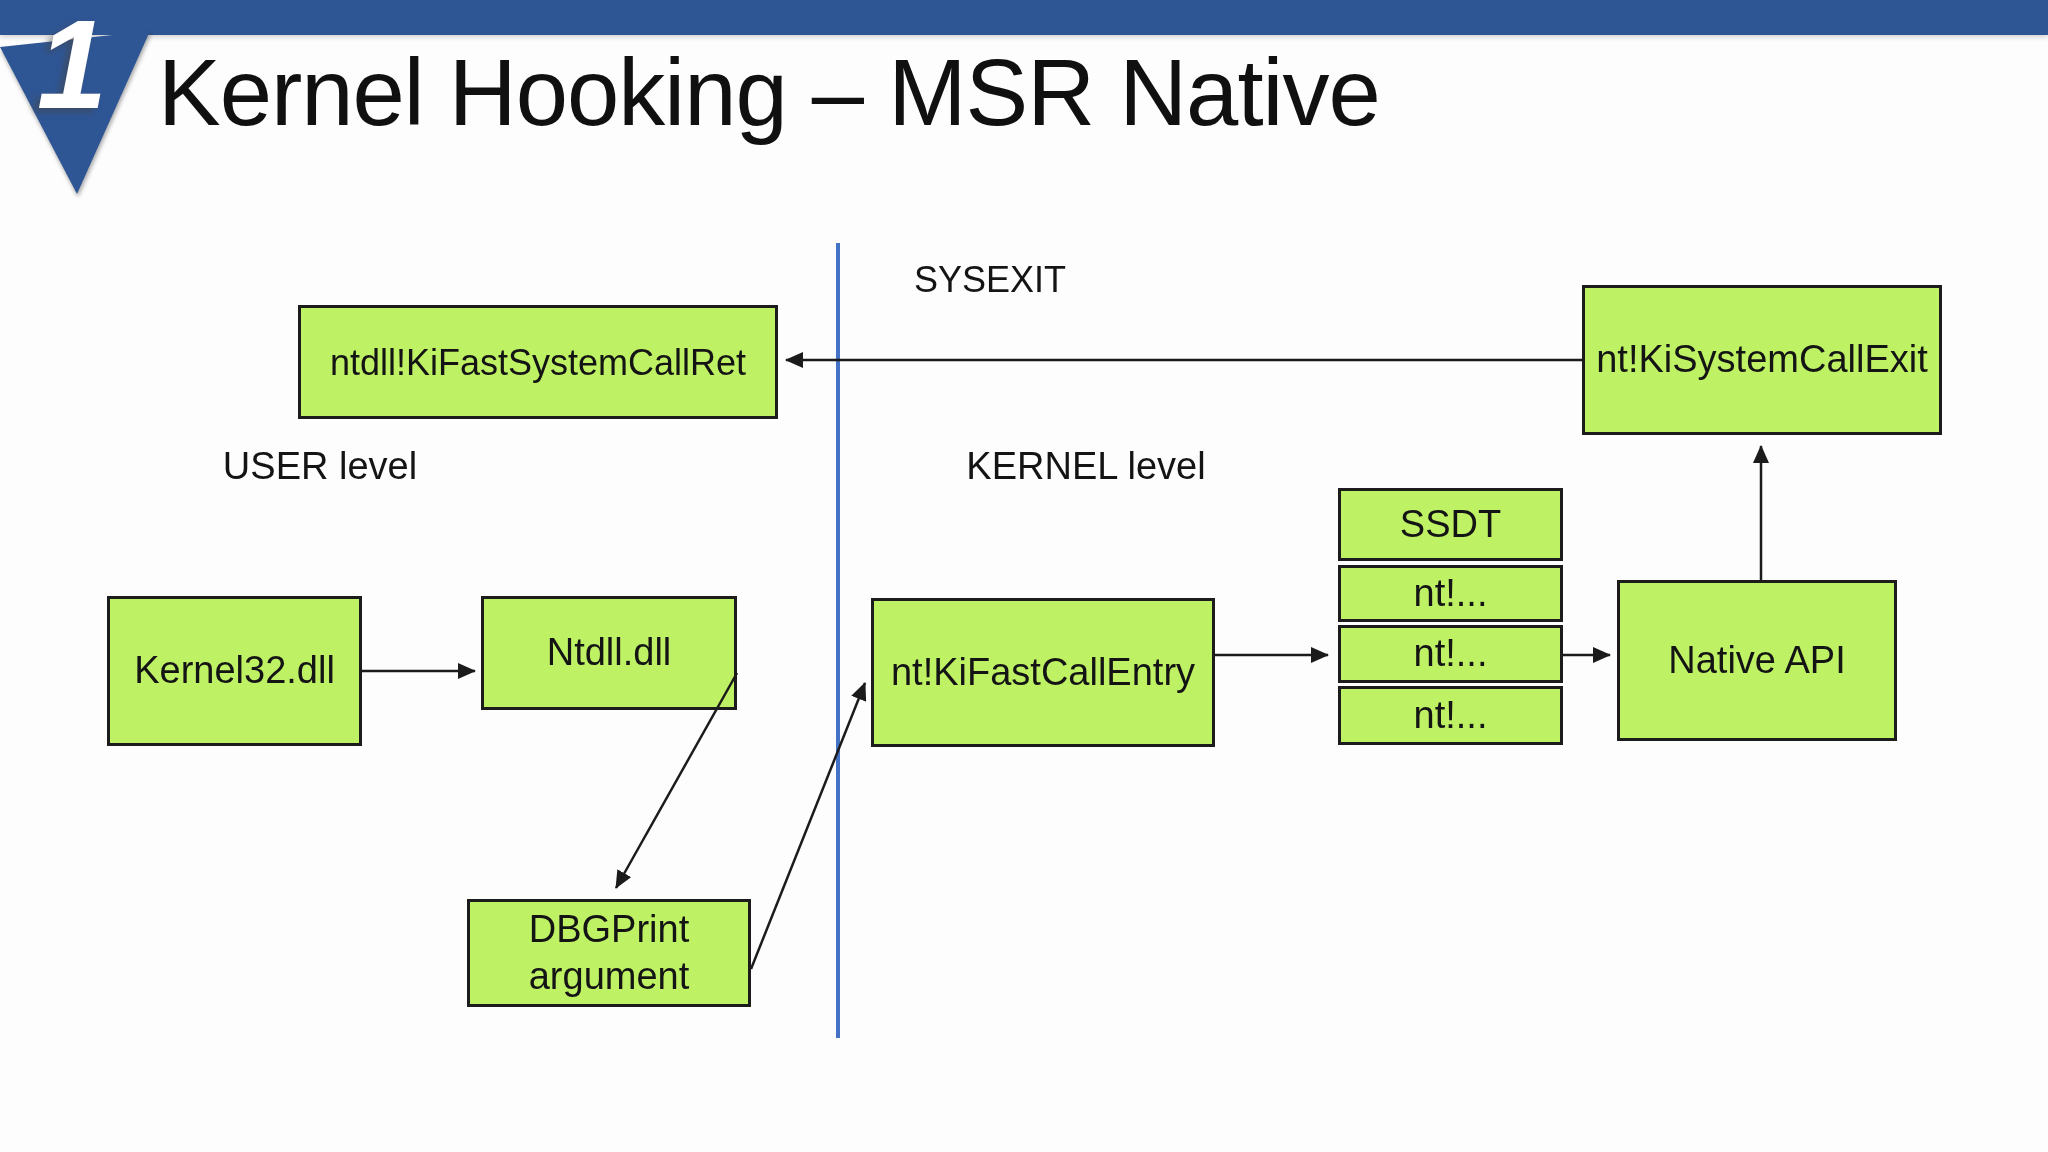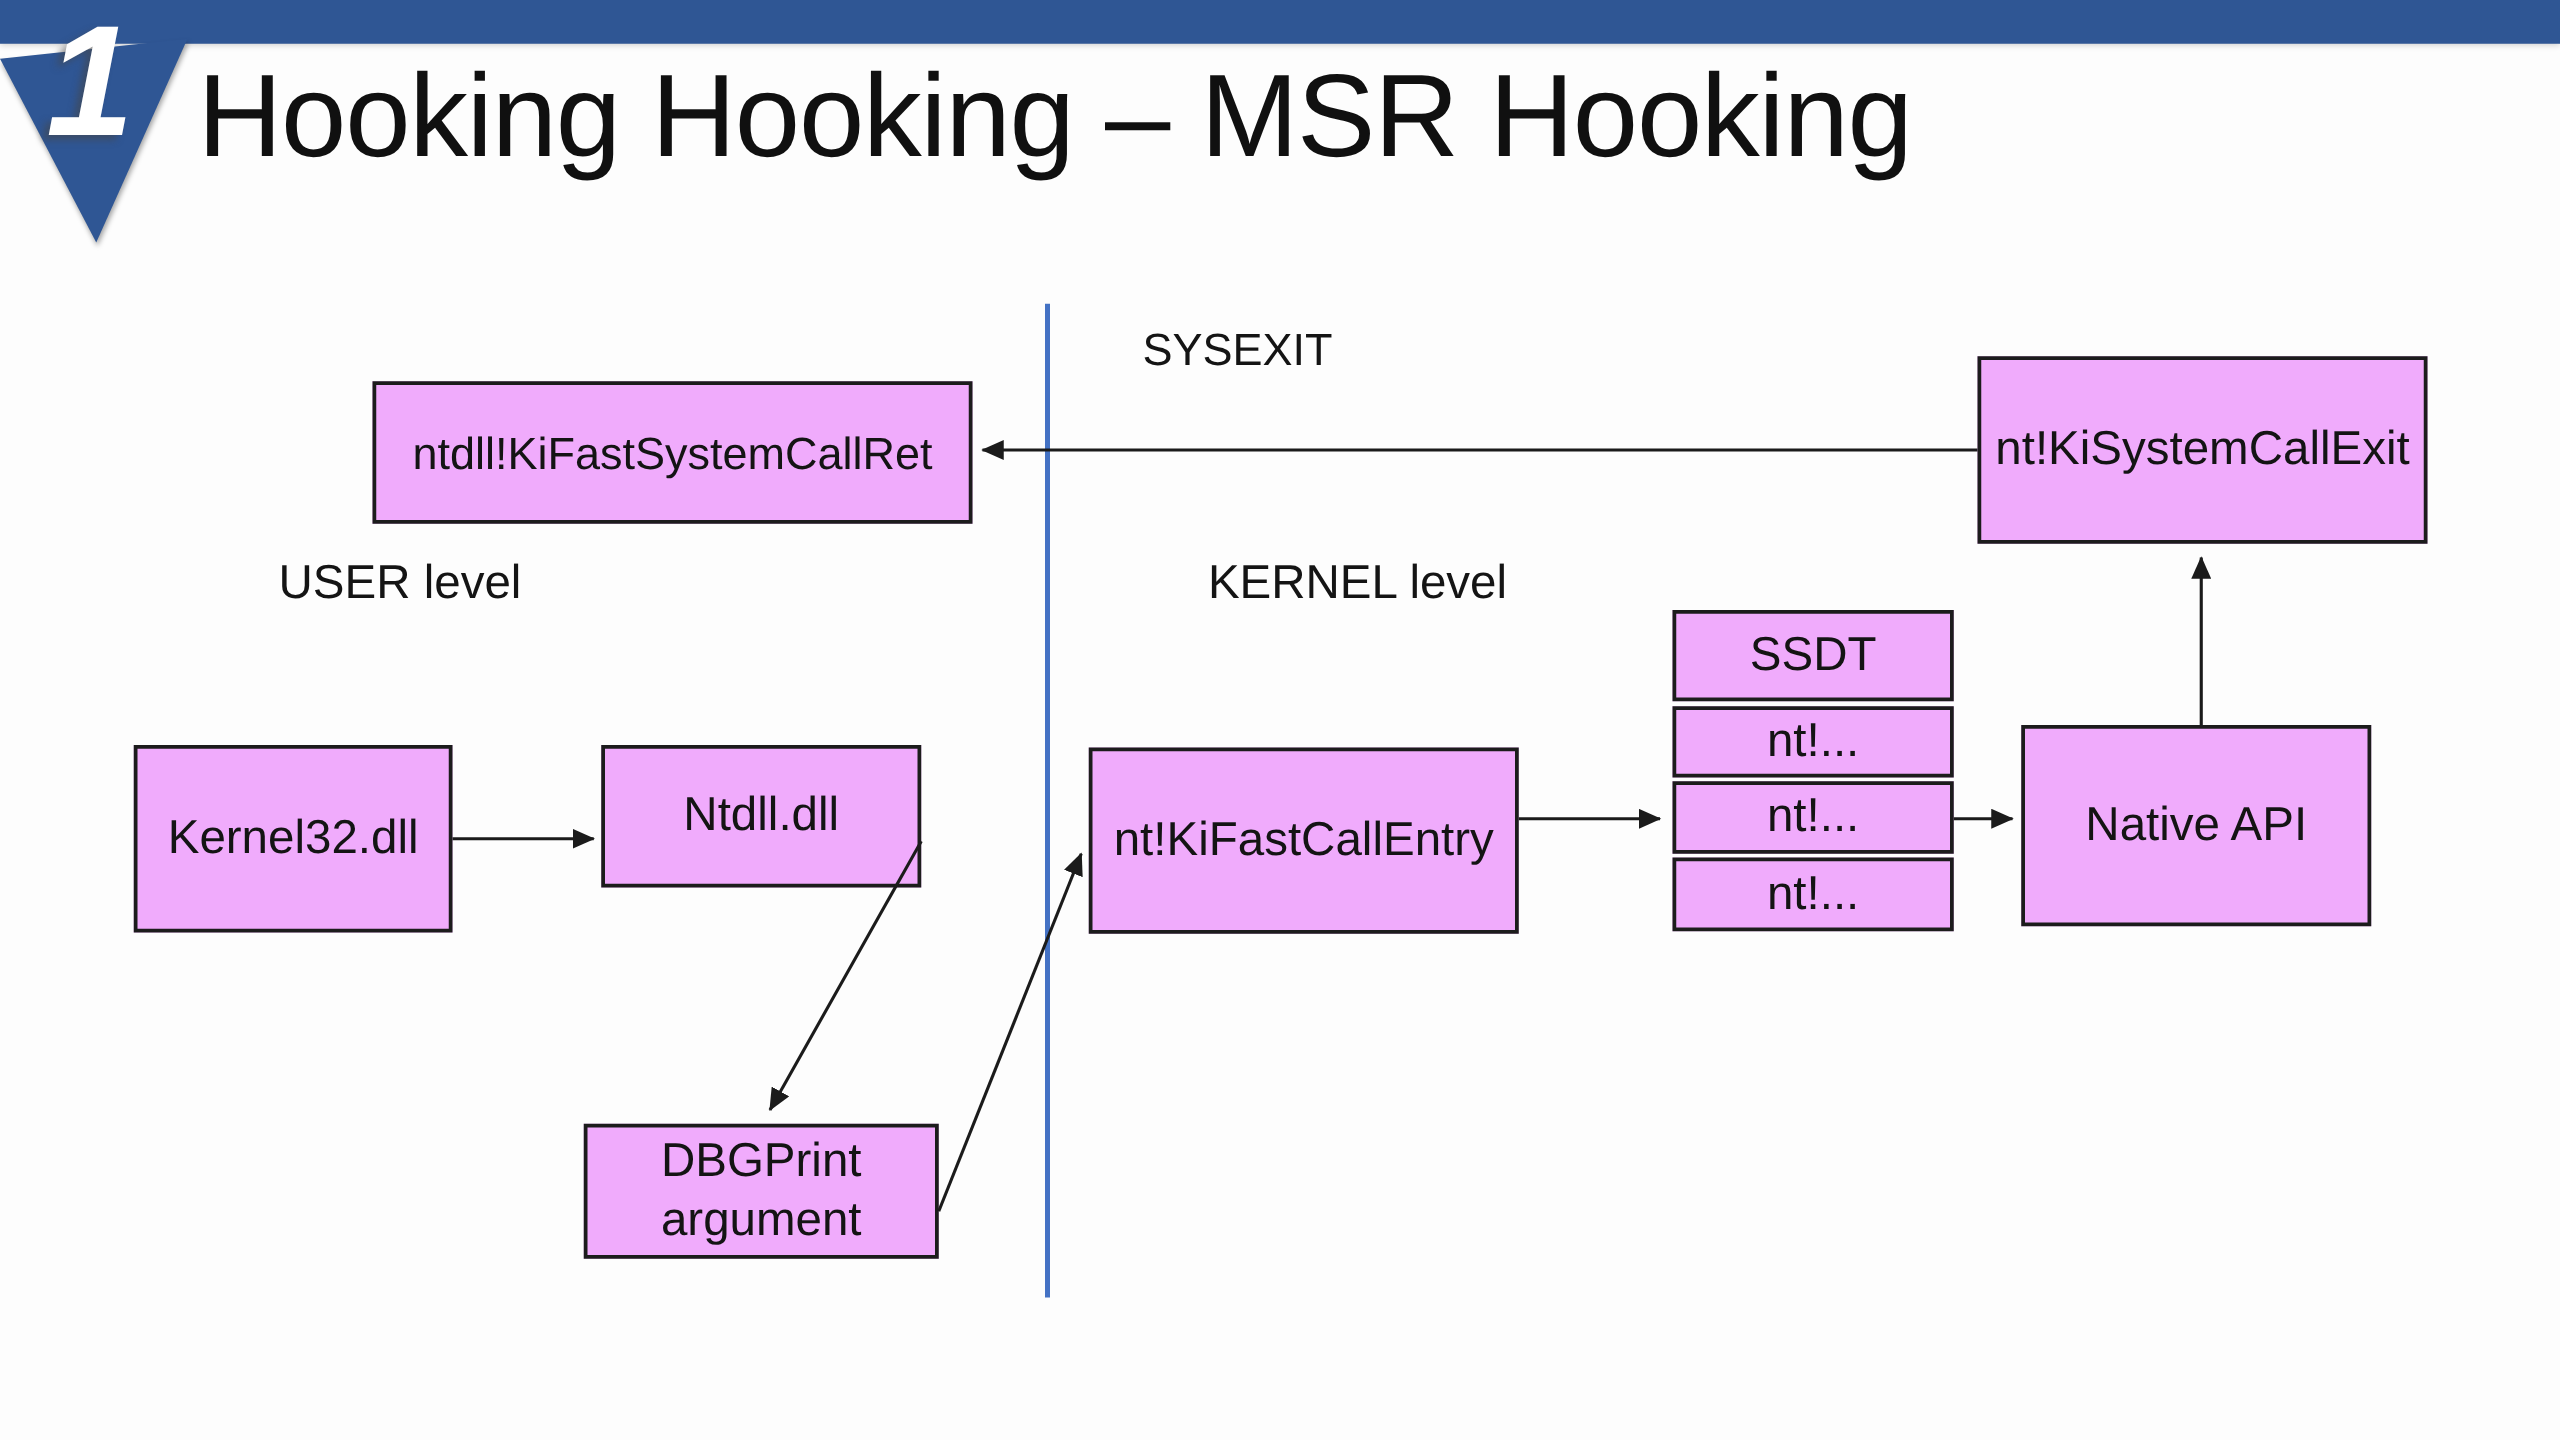--- a/index.html
+++ b/index.html
@@ -16,39 +16,39 @@
     position:absolute;left:26px;top:2px;width:92px;text-align:center;
     font-size:126px;line-height:1;font-style:italic;font-weight:600;color:#ffffff;
     text-shadow:-5px 4px 6px rgba(70,70,70,.55);
   }
   .title{
     position:absolute;left:158px;top:46px;font-size:94px;line-height:1;
     letter-spacing:-1px;color:#101010;white-space:nowrap;
   }
   
   .dbox{
-    position:absolute;box-sizing:border-box;border:3px solid #1c1c1c;background:#f0abfc;
+    position:absolute;box-sizing:border-box;border:3px solid #1c1c1c;background:#bef264;
     display:flex;align-items:center;justify-content:center;text-align:center;
     font-size:38px;line-height:1.25;white-space:nowrap;
   }
   .lbl{position:absolute;text-align:center;font-size:38px;line-height:1.1;white-space:nowrap;}
   .divider{position:absolute;width:4px;}
   .arrows{position:absolute;left:0;top:0;}
 </style>
 </head>
 <body>
 
 <div class="stage">
 
   <div class="topbar" id="topbar" style="background: rgb(47, 86, 148);"></div>
   <svg class="banner-svg" width="230" height="215">
     <polygon id="banner-tri" points="0,47 150,31 77,194" style="filter:drop-shadow(1px 3px 2px rgba(0,0,0,.35));" fill="#2F5694"></polygon>
   </svg>
   <div class="slide-num">1</div>
-  <div class="title">Hooking Hooking – MSR Hooking</div>
+  <div class="title">Kernel Hooking – MSR Native</div>
 
   <div class="divider" id="divider" style="left: 836px; top: 243px; height: 795px; background: rgb(68, 114, 196);"></div>
 
   <div class="lbl" style="left:880px;top:260px;width:220px;font-size:36px;">SYSEXIT</div>
   <div class="lbl" style="left:200px;top:446px;width:240px;">USER level</div>
   <div class="lbl" style="left:946px;top:446px;width:280px;">KERNEL level</div>
 
   <div class="dbox" style="left:298px;top:305px;width:480px;height:114px;font-size:36px;">ntdll!KiFastSystemCallRet</div>
 
   <div class="dbox" style="left:1582px;top:285px;width:360px;height:150px;">nt!KiSystemCallExit</div>

